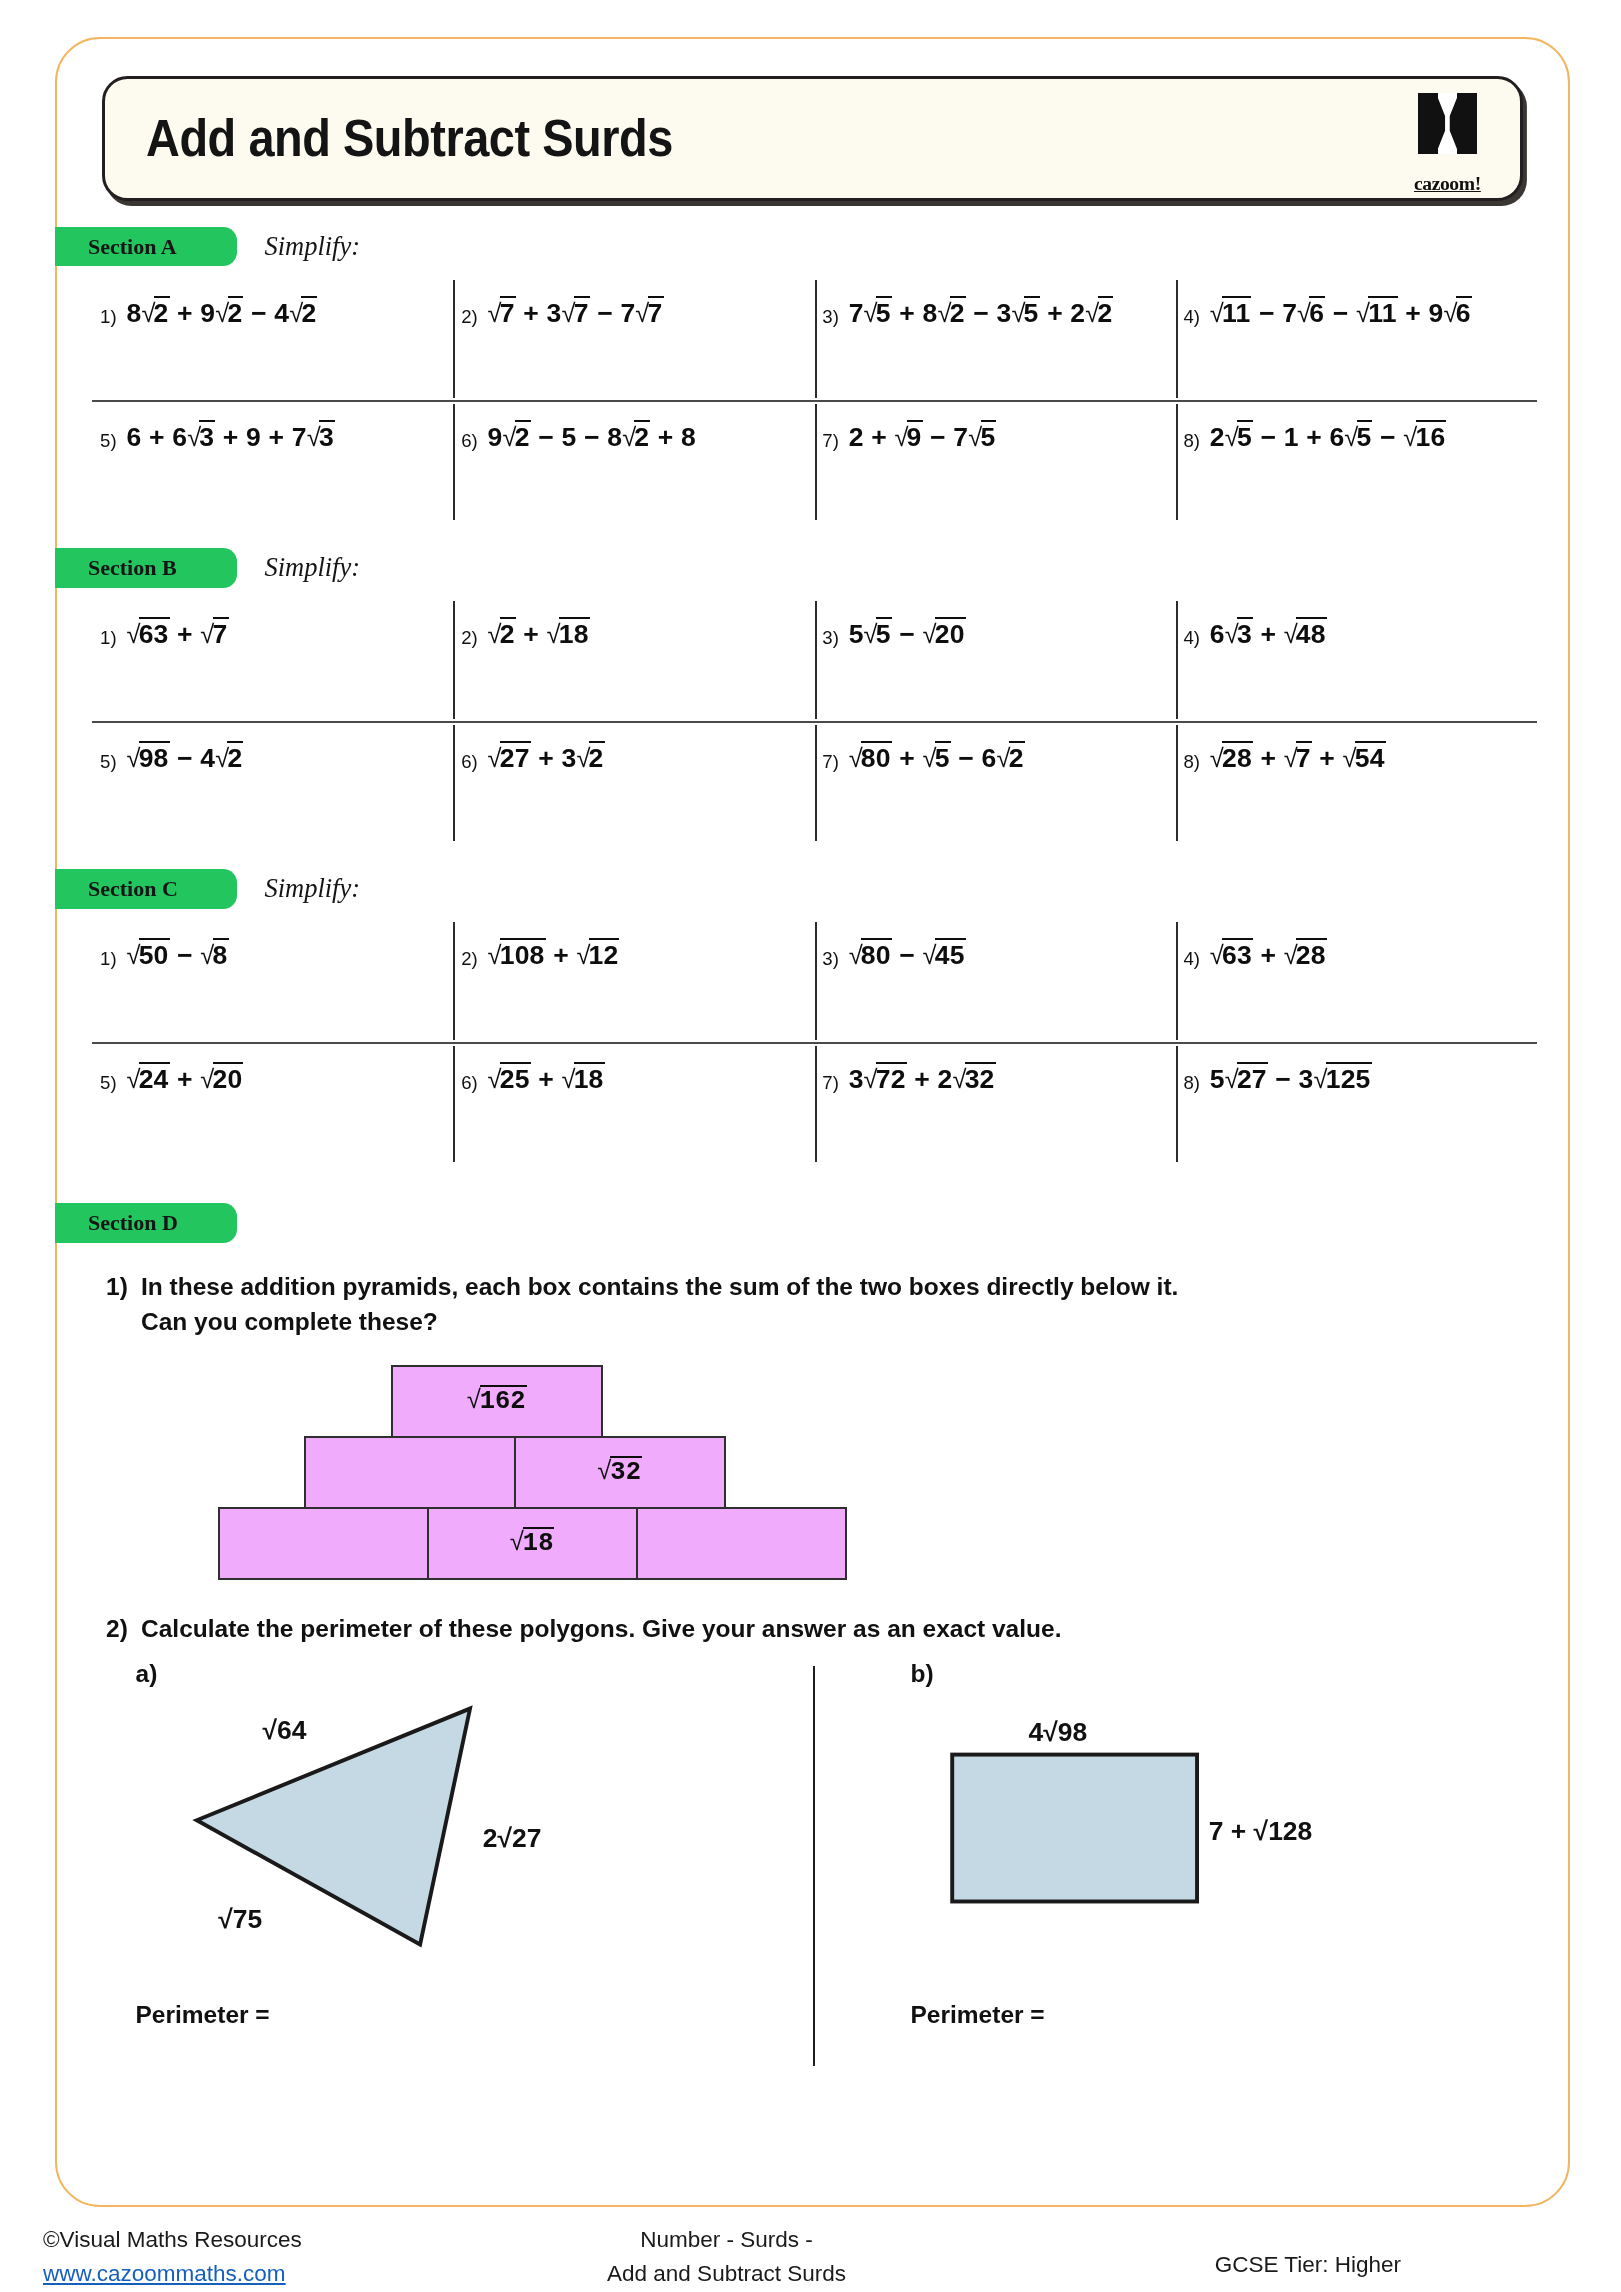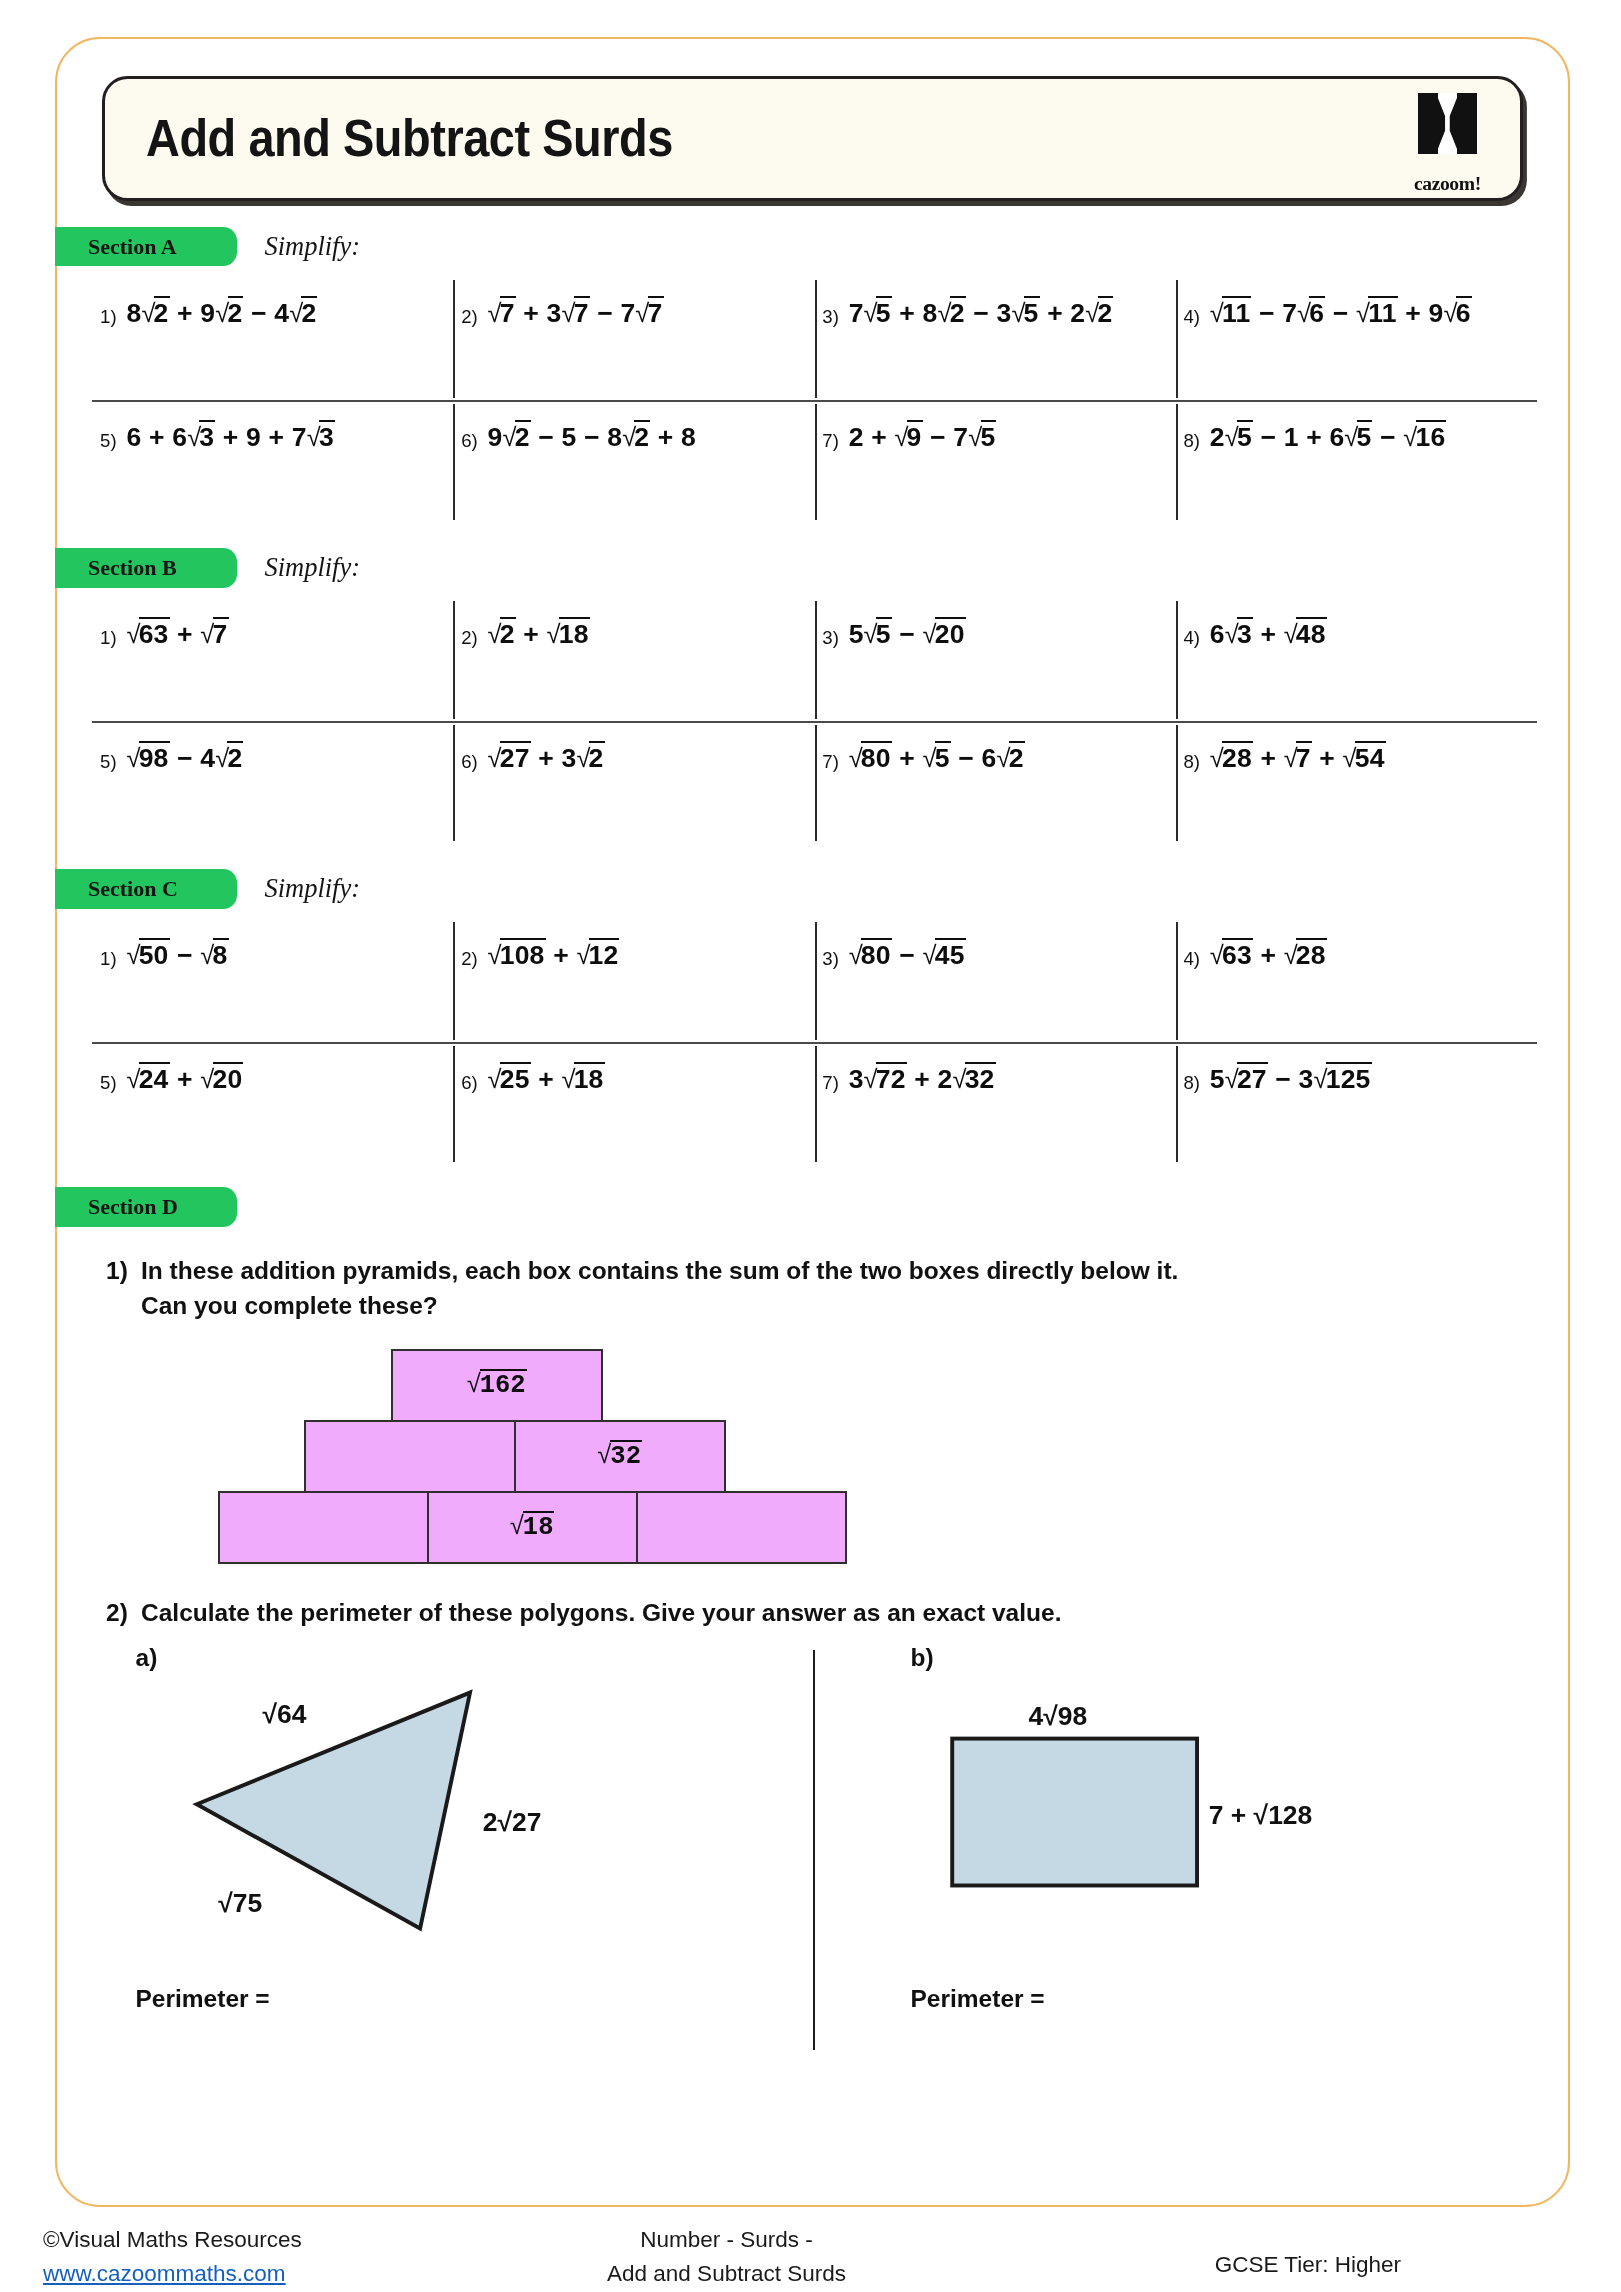--- a/index.html
+++ b/index.html
@@ -71,20 +71,21 @@
     background: #fff;
     clip-path: polygon(0% 0%, 100% 0%, 100% 7%, 62% 38%, 62% 62%, 100% 93%, 100% 100%, 0% 100%, 0% 93%, 38% 62%, 38% 38%, 0% 7%);
   }
   .logo-word {
     font-family: "Liberation Serif", serif;
     font-weight: bold;
     font-size: 19.6px;
     color: #111;
     letter-spacing: -0.4px;
     margin-top: 19px;
+    text-decoration: underline;
   }
 
   
   .section-head {
     display: flex;
     align-items: center;
     margin: 25.5px 0 0 0;
     padding-left: 0;
   }
   .section-pill {
@@ -377,21 +378,21 @@
     <div class="qcell divl rowline">
         <span class="qnum">7)</span>
         <span class="qexpr">3<span class="sq"><span class="rad">√</span><span class="val">72</span></span> + 2<span class="sq"><span class="rad">√</span><span class="val">32</span></span></span>
       </div>
     <div class="qcell divl rowline">
         <span class="qnum">8)</span>
         <span class="qexpr">5<span class="sq"><span class="rad">√</span><span class="val">27</span></span> − 3<span class="sq"><span class="rad">√</span><span class="val">125</span></span></span>
       </div>
   </div>
 
-  <div class="section-head" style="margin-top:23px;">
+  <div class="section-head" style="margin-top:39px;">
     <div class="section-pill">Section D</div>
   </div>
 
   <div class="sd-q">
     <div class="num">1)</div>
     <div class="txt">
       <div>In these addition pyramids, each box contains the sum of the two boxes directly below it.</div>
       <div>Can you complete these?</div>
     </div>
   </div>

